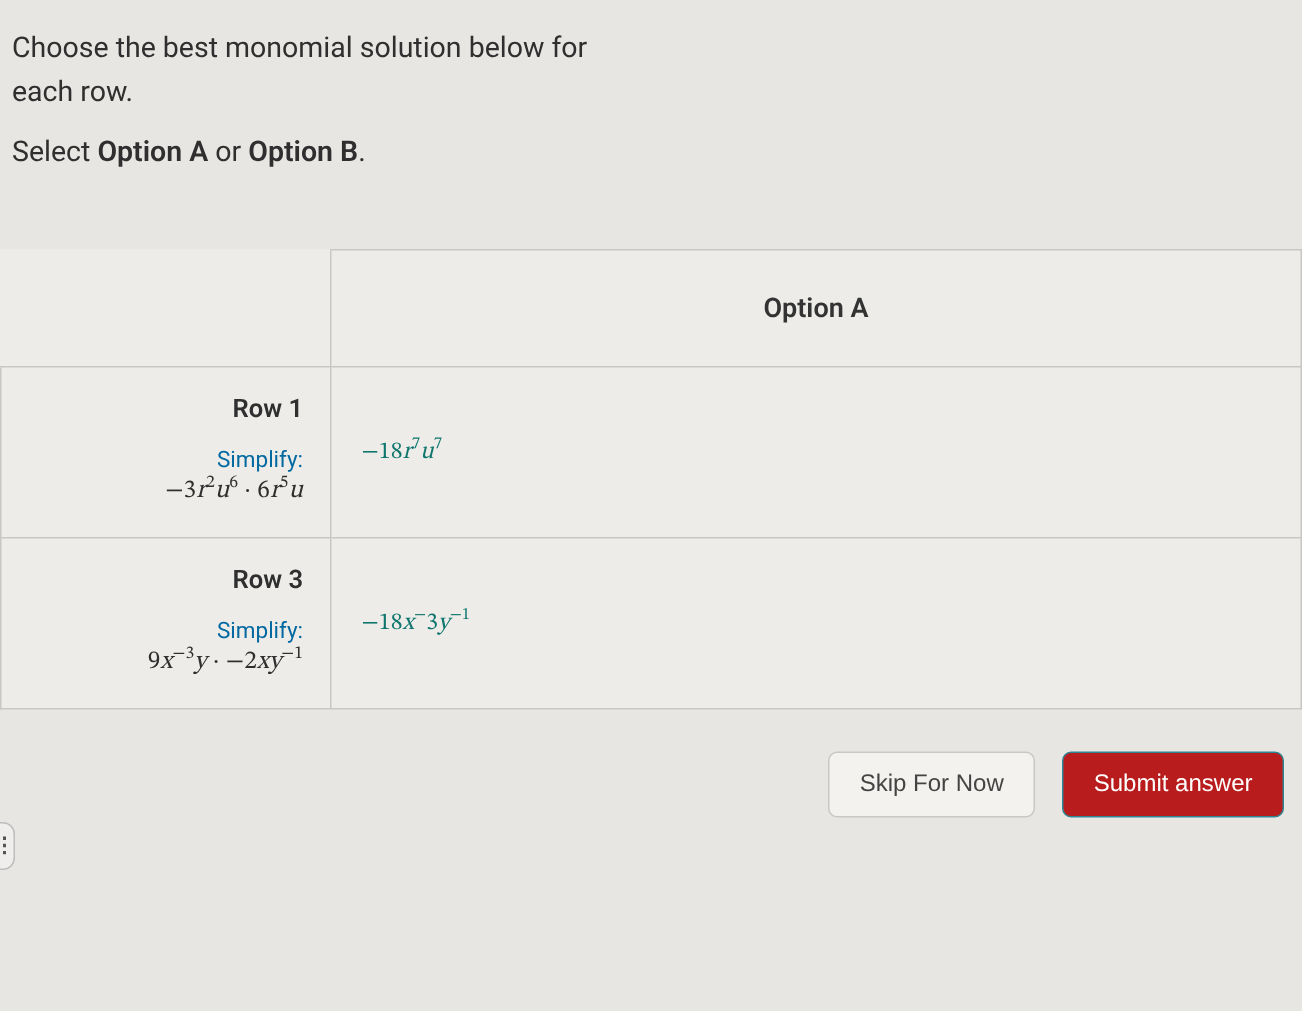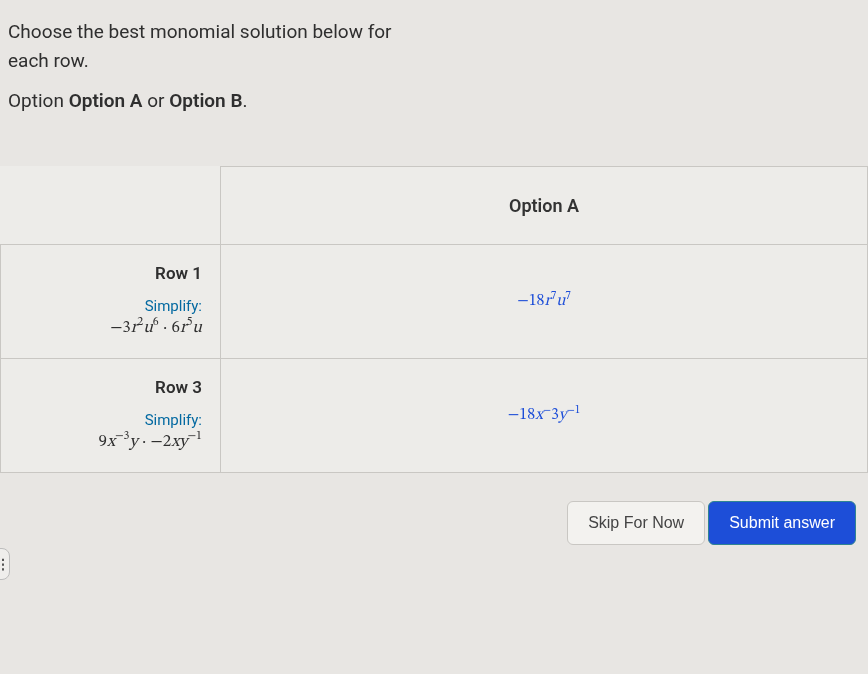--- a/index.html
+++ b/index.html
@@ -95,63 +95,62 @@
     font-size: 15px;
     color: #0369a1;
     margin-bottom: 2px;
   }
   .expr {
     font-family: "Cambria Math", "STIX Two Math", Georgia, serif;
     font-size: 17px;
     color: #2f2f2f;
   }
   .opt-cell {
-    text-align: center;
     padding: 18px 20px;
     font-family: "Cambria Math", "STIX Two Math", Georgia, serif;
     font-size: 16px;
-    color: #1d4ed8;
+    color: #0f766e;
   }
   sup { font-size: 0.7em; vertical-align: super; line-height: 0; }
 
   .btn-row {
     display: flex;
     justify-content: flex-end;
-    gap: 3px;
+    gap: 18px;
     margin-top: 28px;
     padding-right: 12px;
   }
   .btn {
     padding: 12px 20px;
     border-radius: 6px;
     font-size: 16px;
     cursor: pointer;
     border: 1px solid transparent;
   }
   .btn-skip {
     background: #f3f2ef;
     border: 1px solid #c9c7c3;
     color: #444;
   }
   .btn-submit {
-    background: #1d4ed8;
+    background: #b91c1c;
     color: #fff;
     border: 1px solid #2f8492;
     text-align: center;
   }
 </style>
 </head>
 <body>
 
 <div class="page">
   <div class="left-col">
     <div class="instr">
       <p>Choose the best monomial solution below for each row.</p>
       <p>
-        <span>Option </span><strong>Option A</strong><span> or </span><strong>Option B</strong><span>.</span>
+        <span>Select </span><strong>Option A</strong><span> or </span><strong>Option B</strong><span>.</span>
       </p>
     </div>
   </div>
 
   <div class="right-col">
     <div class="drag-handle">
       <span class="drag-dots"></span>
     </div>
 
     <table class="qtable">

